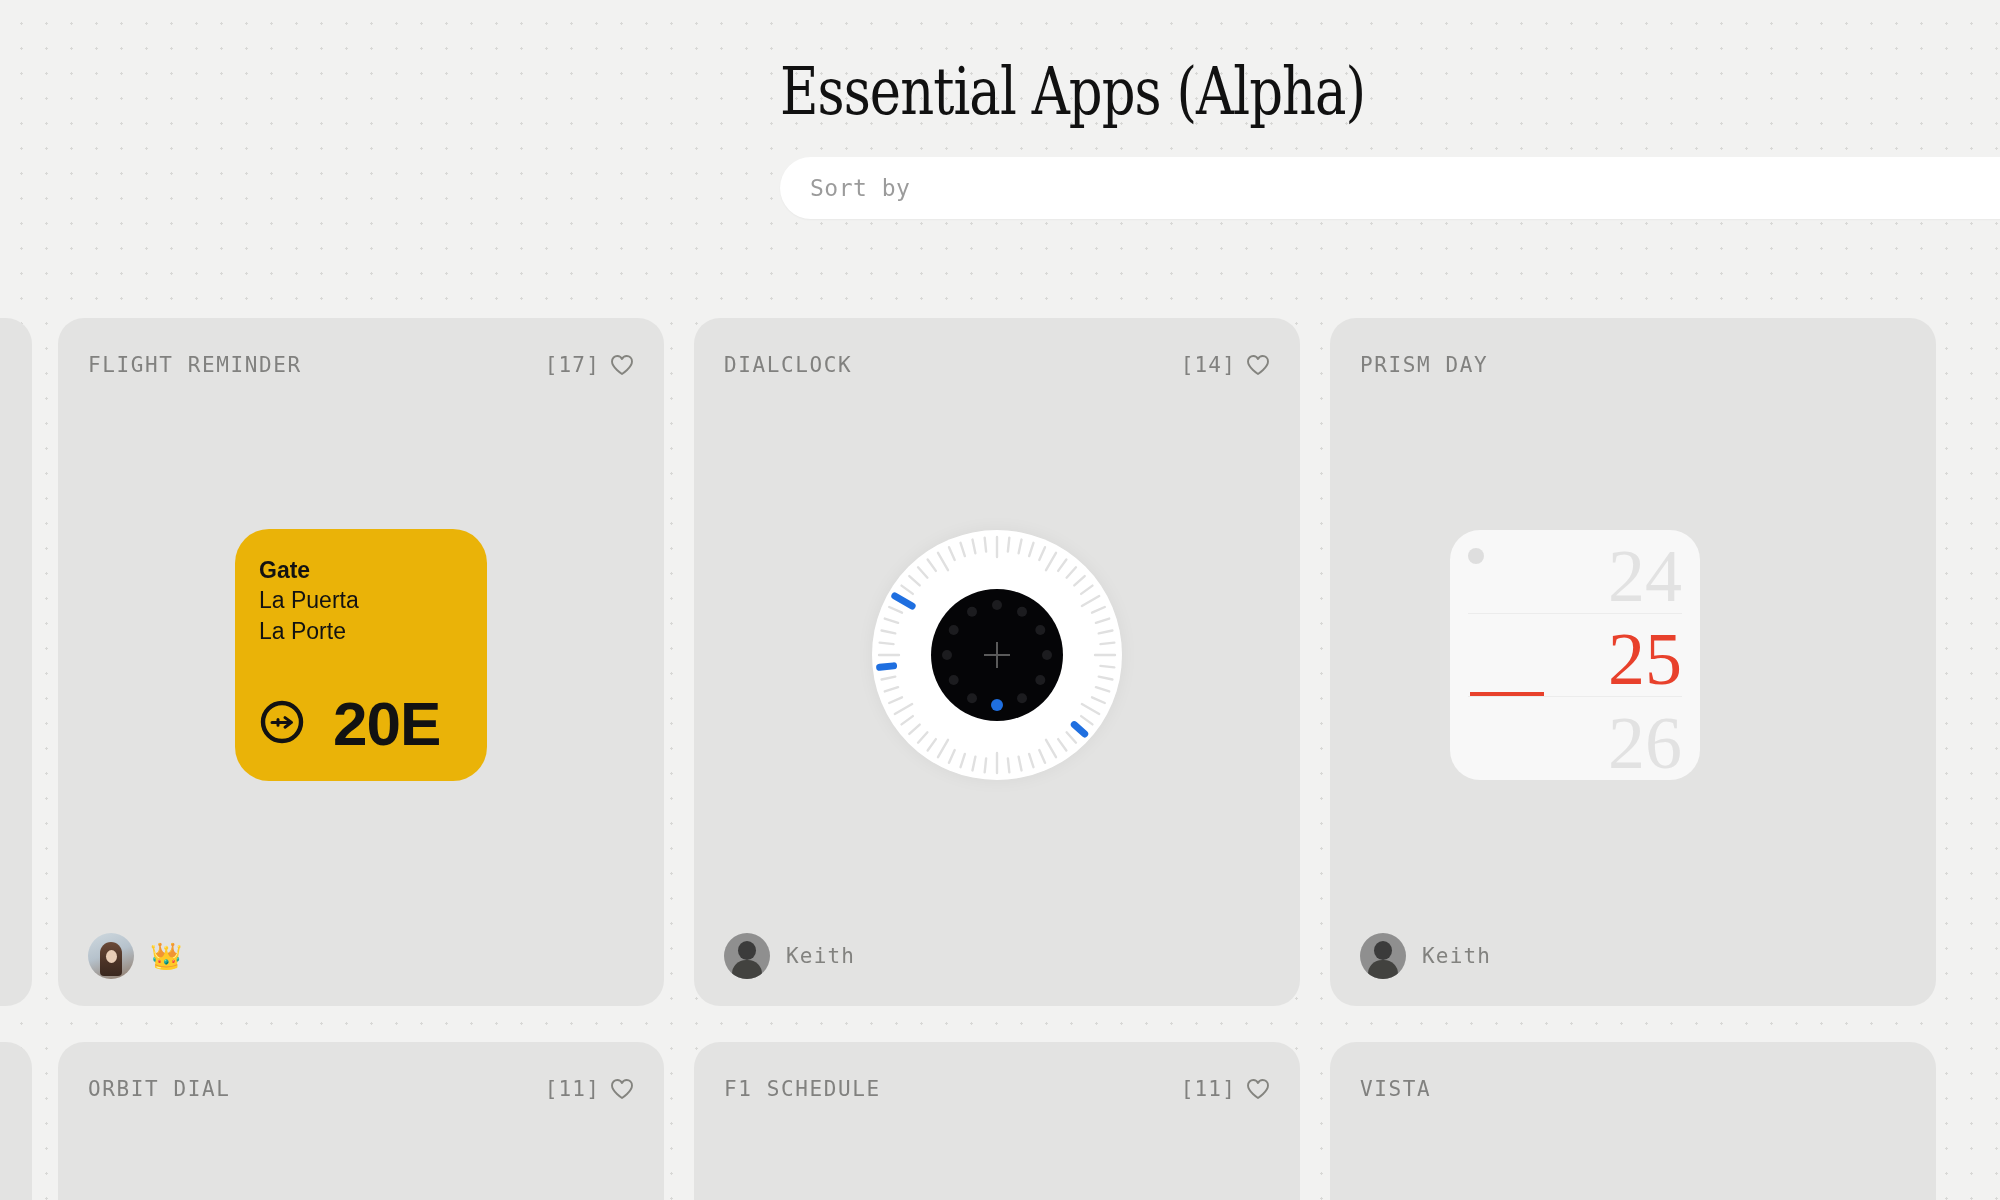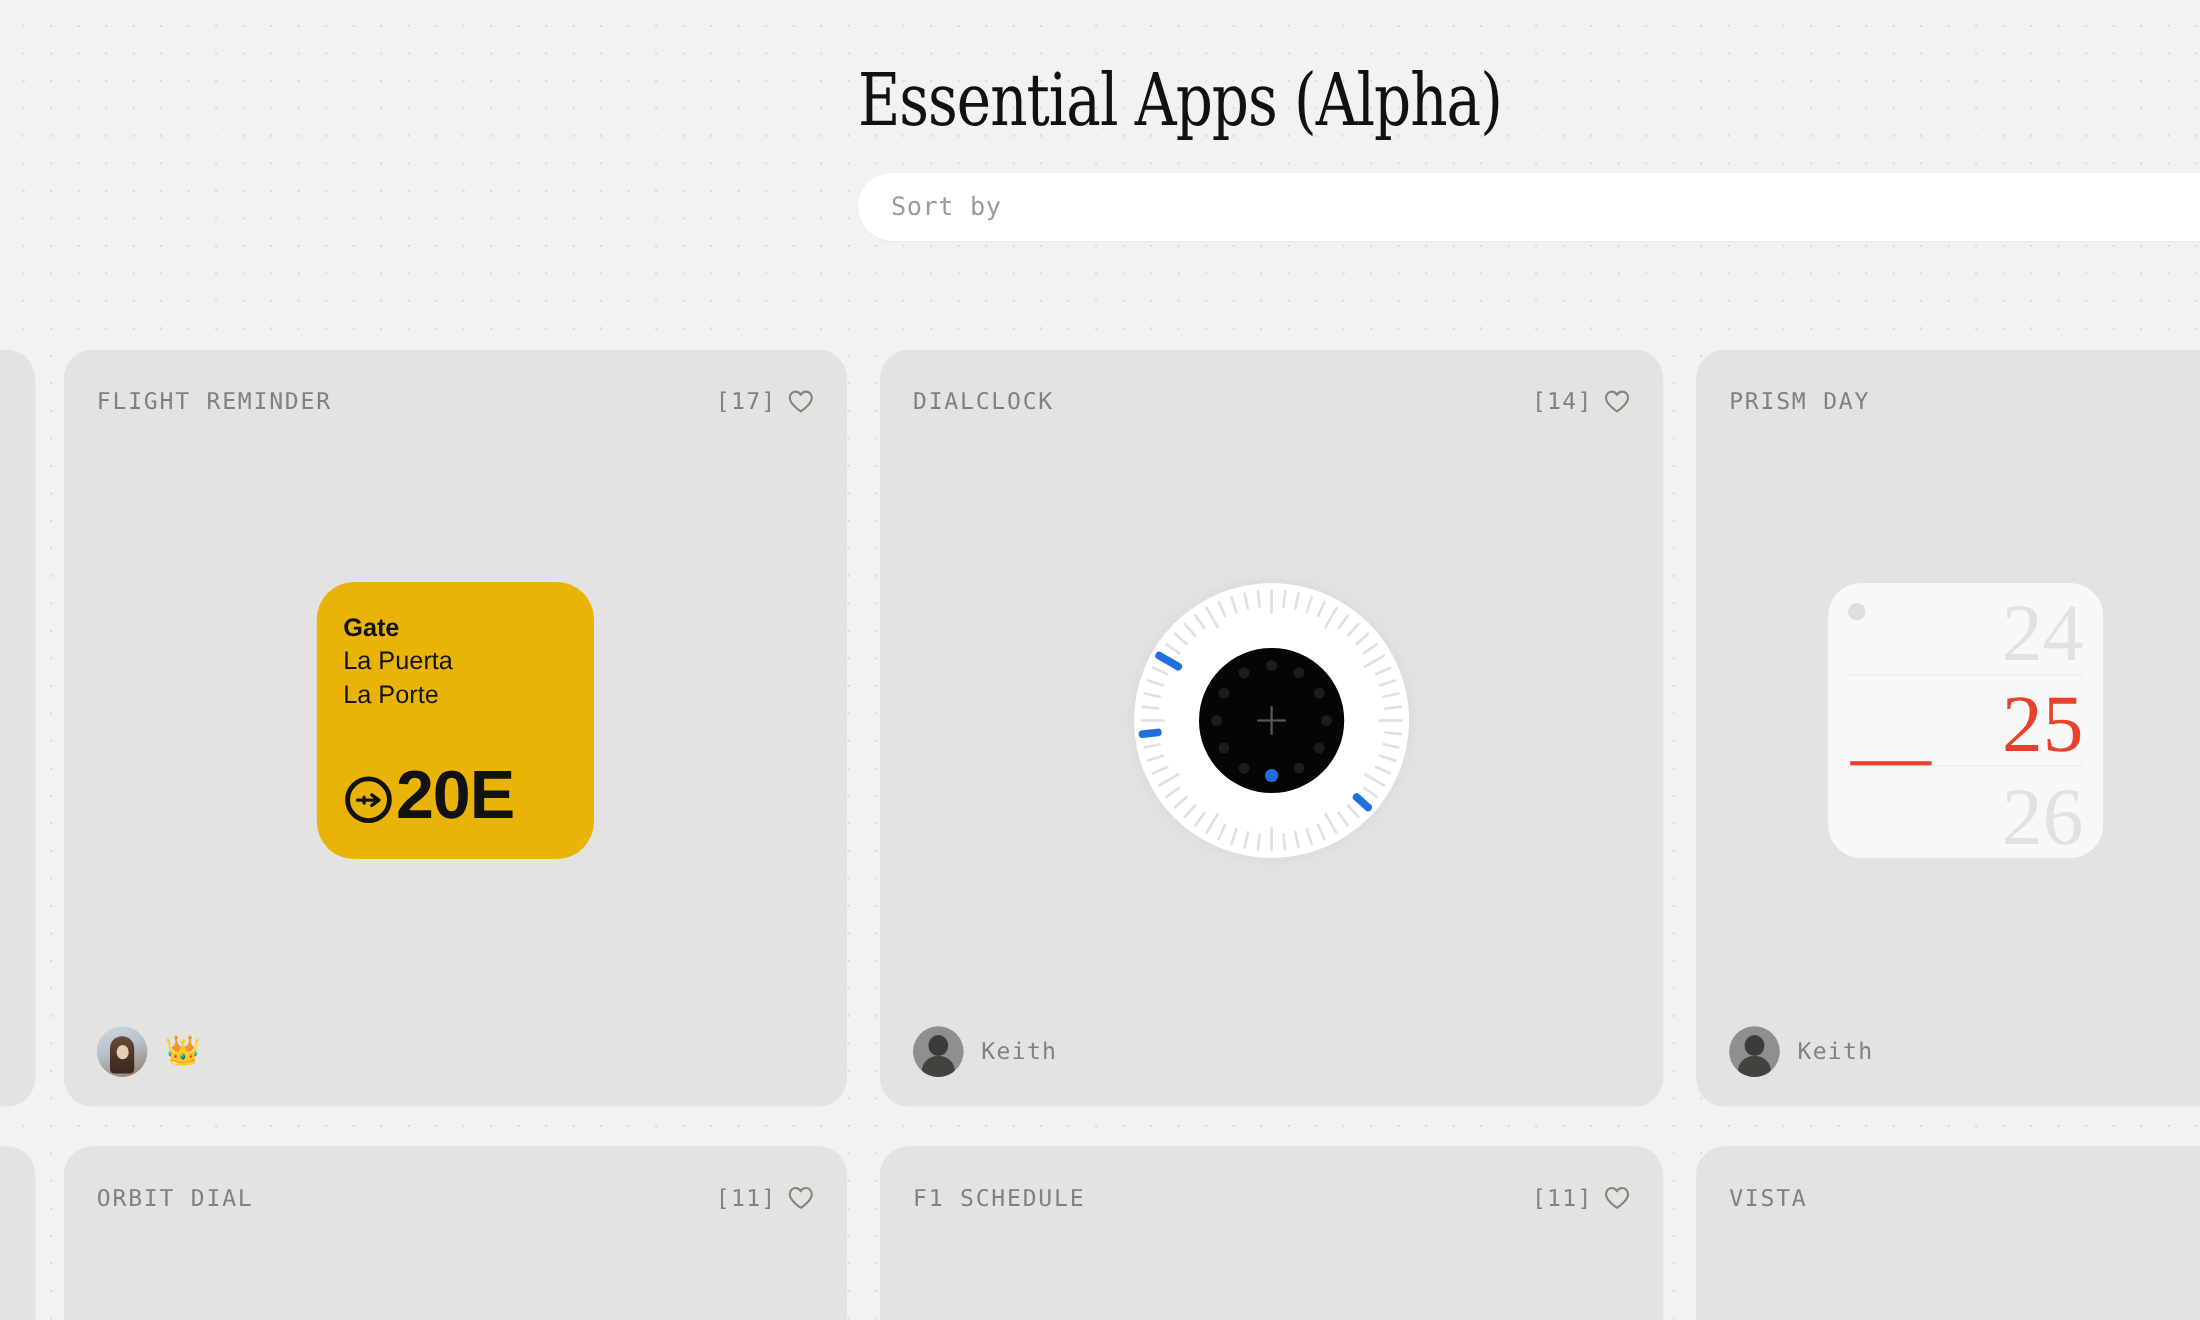--- a/index.html
+++ b/index.html
@@ -80,21 +80,21 @@
 
   .column {
     display: flex;
     flex-direction: column;
     gap: 36px;
   }
 
   .col-partial { width: 56px; }
 
   .card {
-    width: 712px;
+    width: 606px;
     background: #e3e3e2;
     border-radius: 26px;
     padding: 34px 30px 26px 30px;
     display: flex;
     flex-direction: column;
     position: relative;
   }
 
   .card-partial {
     width: 56px;
@@ -209,22 +209,22 @@
     display: flex;
     flex-direction: column;
     font-family: "Liberation Sans", "DejaVu Sans", sans-serif;
     color: #121212;
   }
   .gate-label { font-size: 23px; font-weight: bold; line-height: 1.32; }
   .gate-sub { font-size: 23px; line-height: 1.32; }
   .gate-row {
     margin-top: auto;
     display: flex;
-    align-items: flex-end;
-    gap: 2px;
+    align-items: center;
+    gap: 28px;
   }
   .gate-num {
     font-size: 62px;
     font-weight: bold;
     letter-spacing: -1px;
     line-height: 1;
   }
 
   
   .dial-widget {

